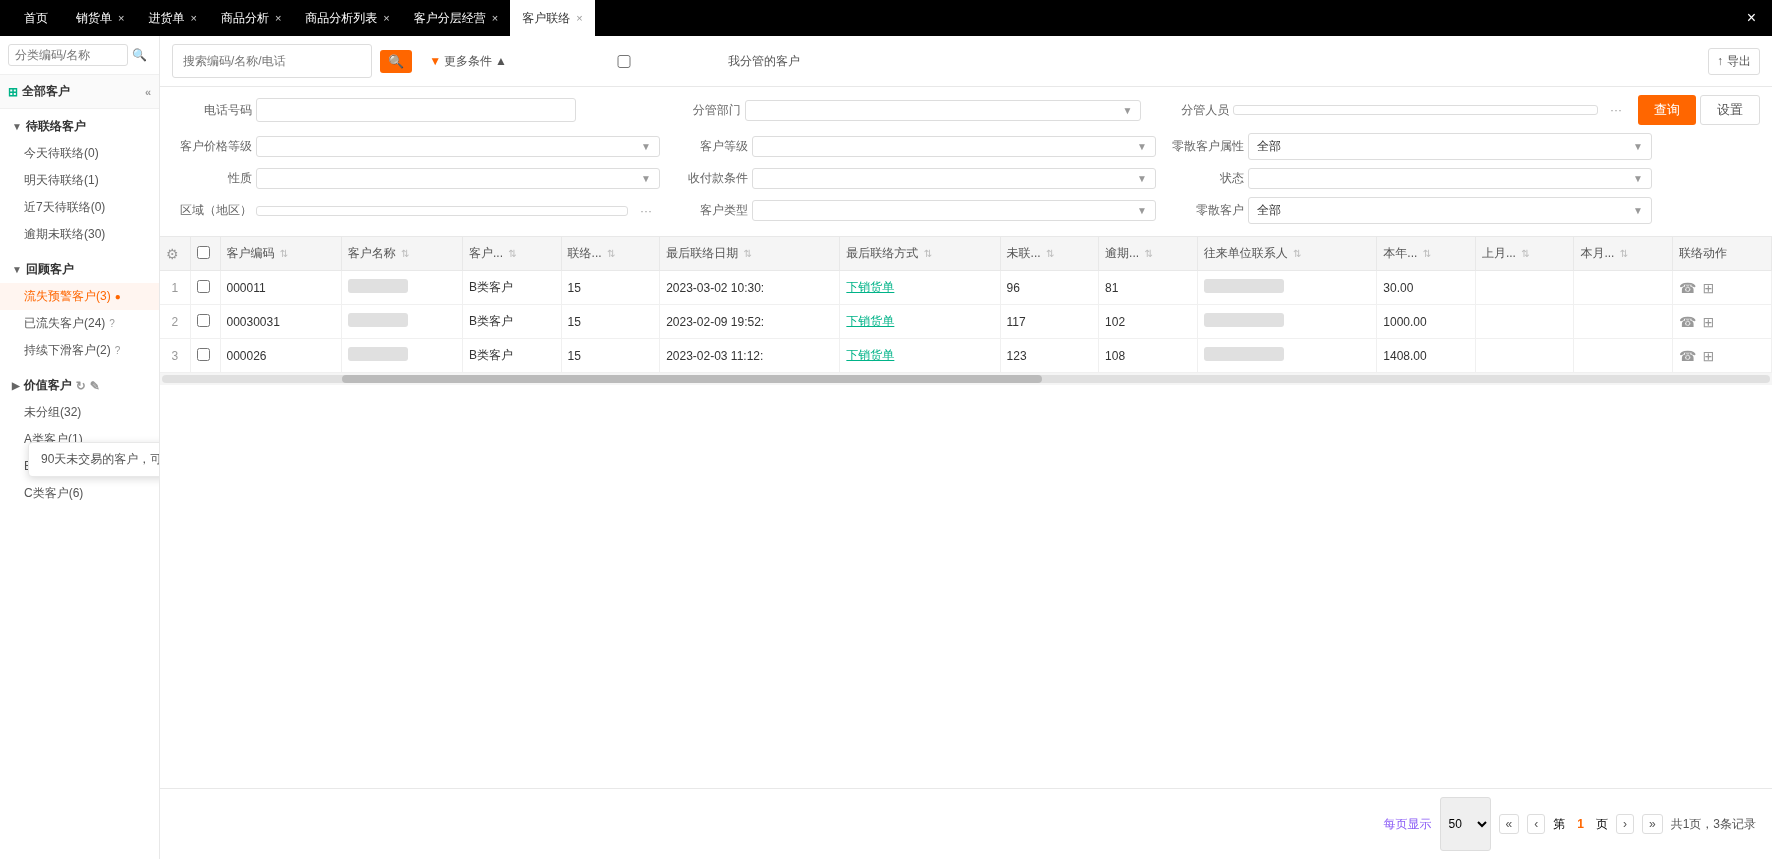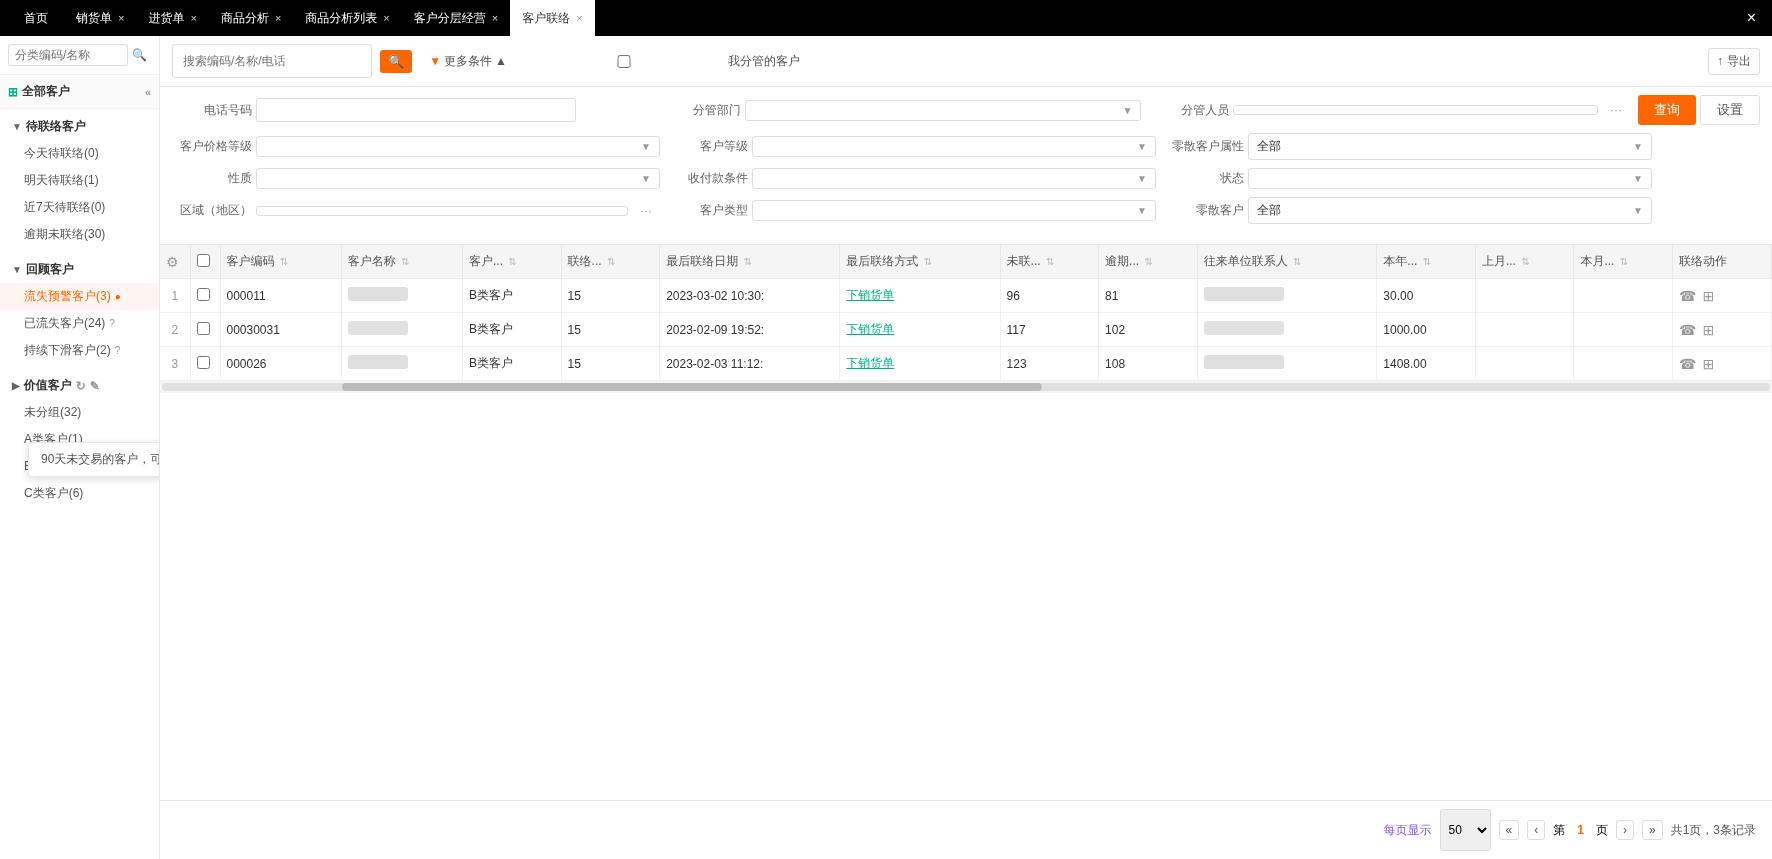--- a/index.html
+++ b/index.html
@@ -361,21 +361,21 @@
       justify-content: flex-end;
       padding: 8px 16px;
       background: white;
       border-top: 1px solid #e8e8e8;
       gap: 8px;
     }
     .pagination .page-size-label { color: #8b5cf6; }
     .pagination select {
       border: 1px solid #ddd;
       border-radius: 3px;
-      padding: 12px 4px;
+      padding: 18px 4px;
       font-size: 12px;
     }
     .pagination .page-btn {
       border: 1px solid #ddd;
       background: white;
       padding: 2px 6px;
       cursor: pointer;
       border-radius: 3px;
       color: #555;
     }
@@ -628,21 +628,21 @@
         <div class="filter-col">
           <span class="filter-label">状态</span>
           <div class="filter-full-select" style="width:220px;">
             <span></span>
             <span class="chevron-down">▼</span>
           </div>
         </div>
         <div style="width:100px;"></div>
       </div>
 
-      <div class="filter-row" style="margin-bottom:12px;">
+      <div class="filter-row" style="margin-bottom:4px;">
         <div class="filter-col">
           <span class="filter-label">区域（地区）</span>
           <div class="filter-full-select" style="width:260px;">
             <span></span>
           </div>
           <span class="filter-dots">···</span>
         </div>
         <div class="filter-col">
           <span class="filter-label">客户类型</span>
           <div class="filter-full-select" style="width:280px;">

